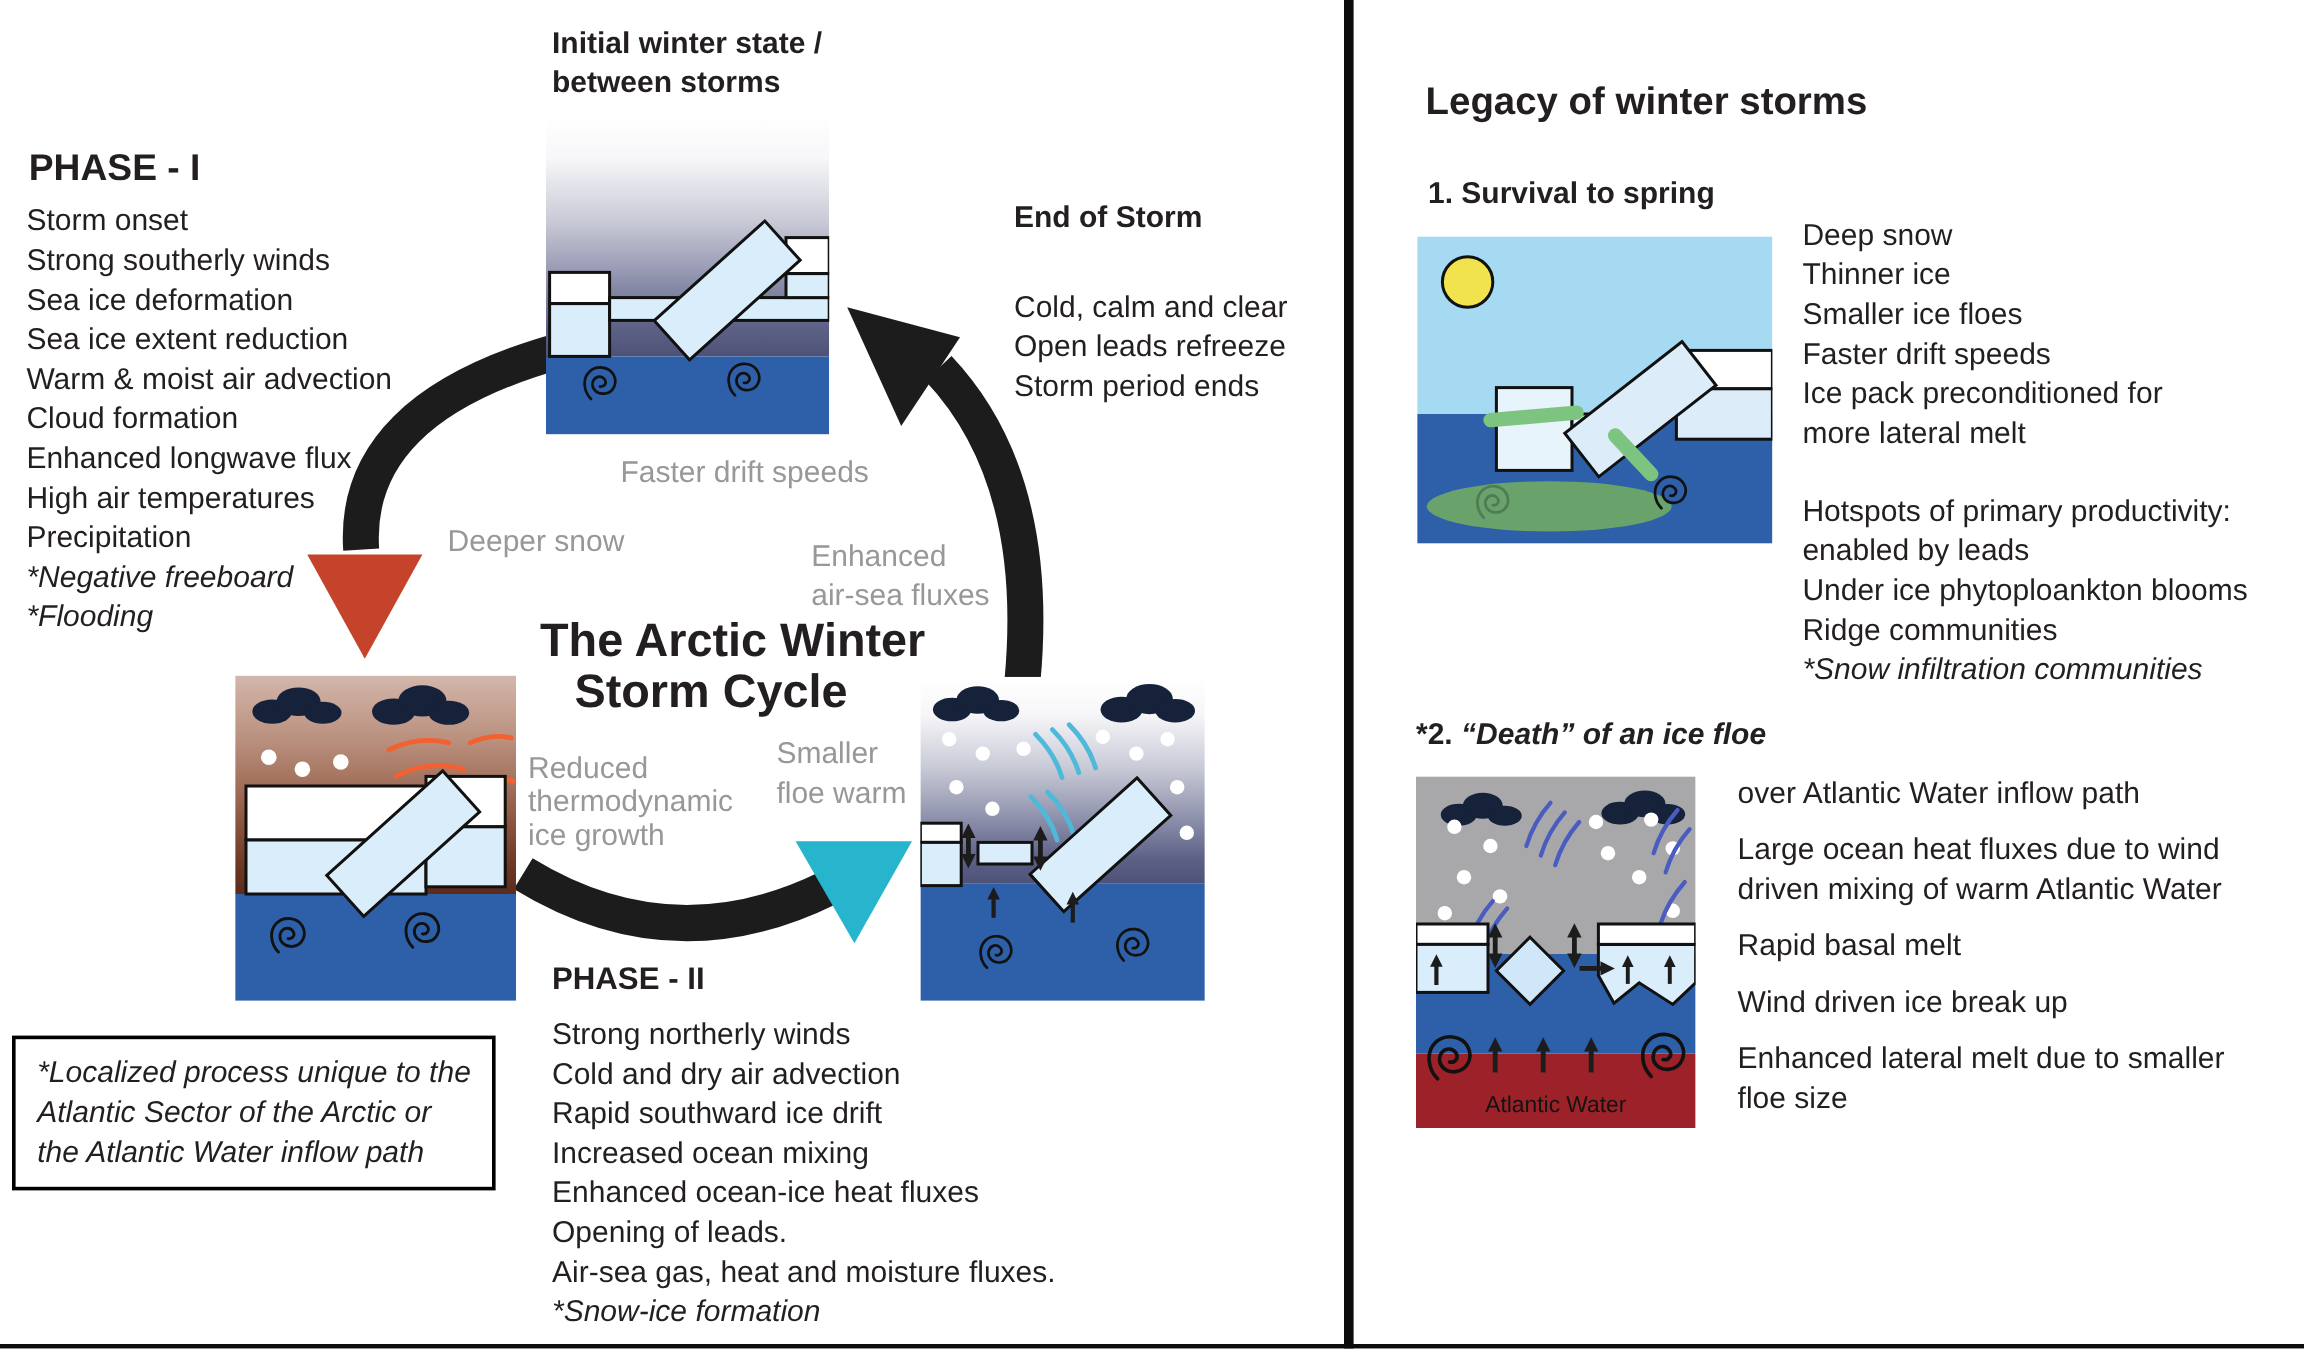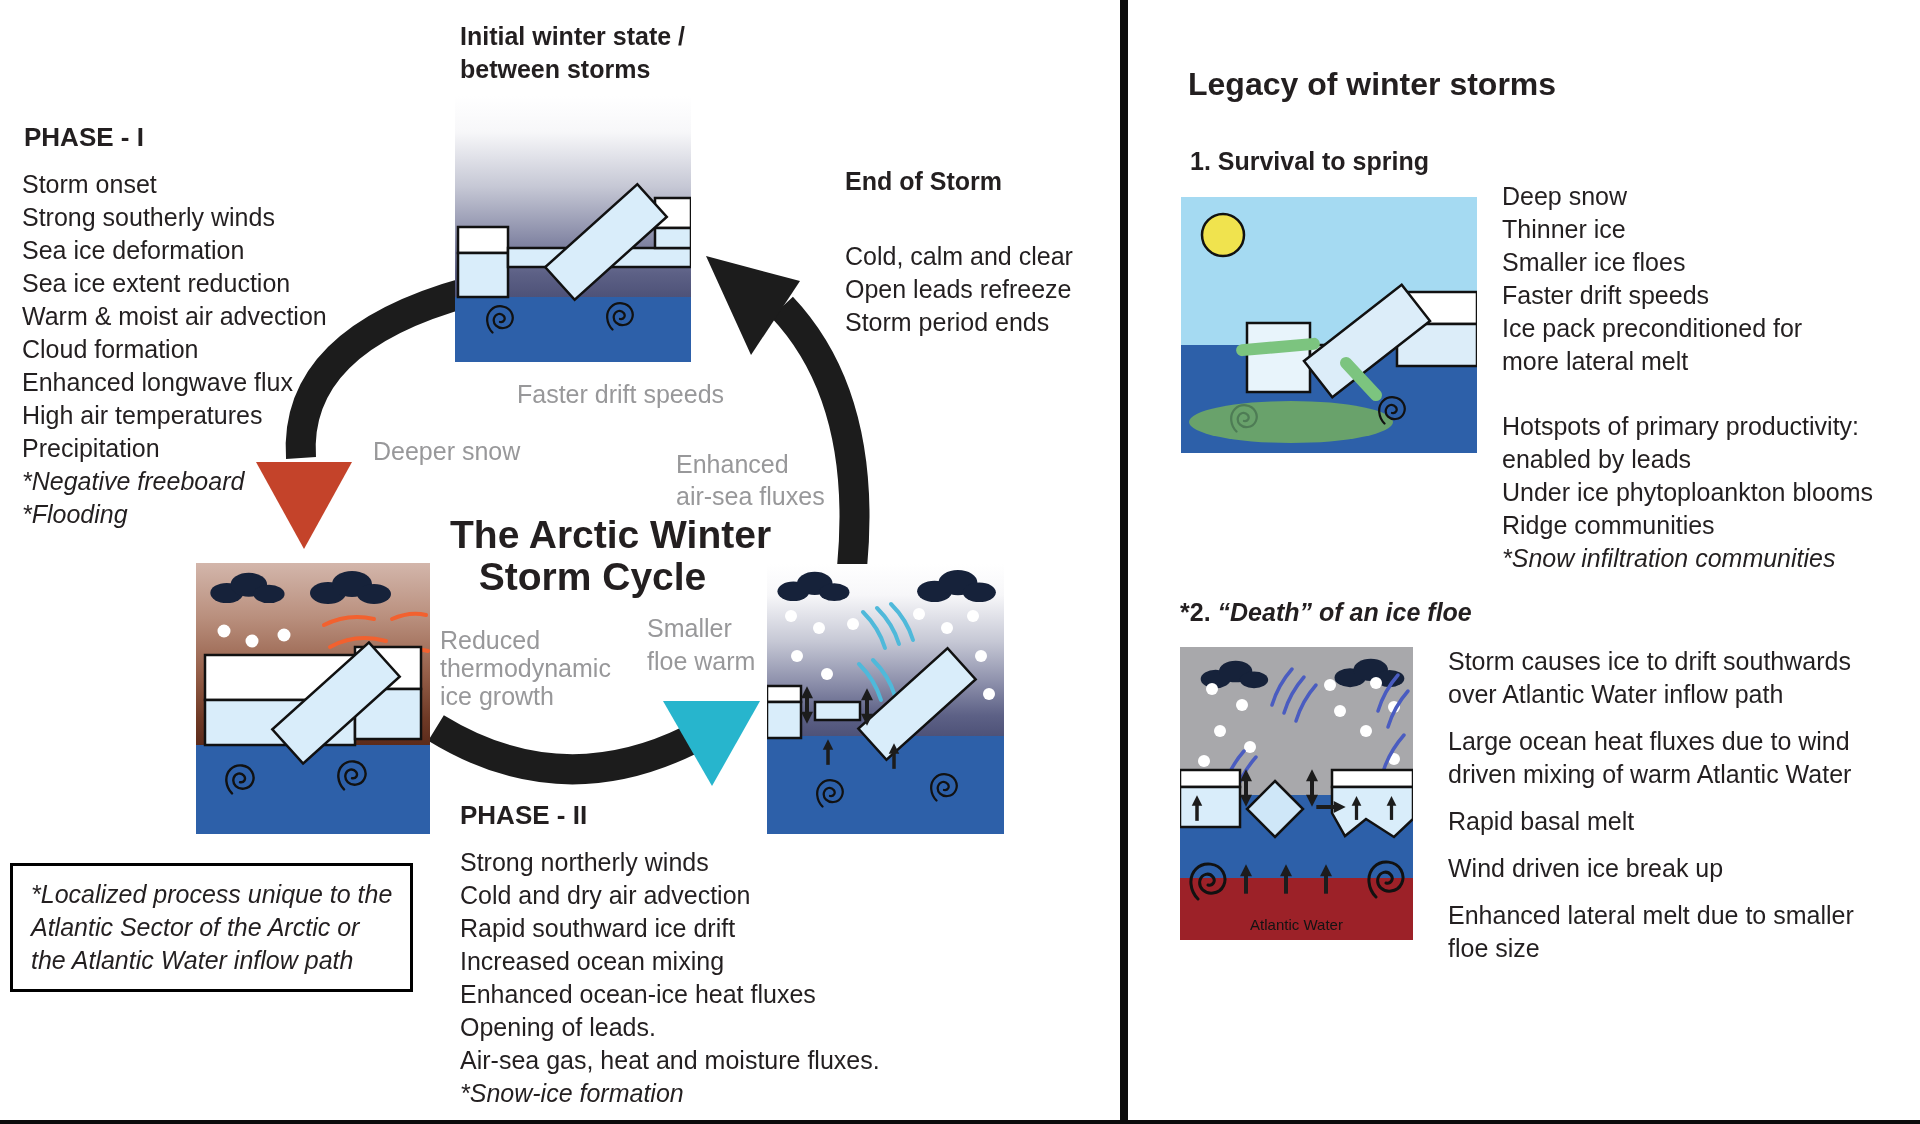--- a/index.html
+++ b/index.html
@@ -14,21 +14,21 @@
   .h2{font-size:25px;font-weight:bold;white-space:nowrap;}
   .cycle-title{font-size:39px;line-height:42px;font-weight:bold;text-align:center;white-space:nowrap;}
   .illus{position:absolute;z-index:2;}
   .illus svg{display:block;}
   .arrow-layer{position:absolute;left:0;top:0;z-index:1;pointer-events:none;}
   .txt{z-index:3;}
   .footnote-box{border:3px solid #000000;padding:12px 18px;font-style:italic;
                 font-size:25px;line-height:33px;white-space:nowrap;z-index:3;}
   .divider{background:#0c0c0c;}
   .aw-label{position:absolute;left:0;right:0;bottom:7px;text-align:center;
-            font-size:15px;color:#131313;z-index:4;white-space:nowrap;}
+            font-size:19px;color:#131313;z-index:4;white-space:nowrap;}
   .para{margin-top:14px;}
 </style>
 </head>
 <body>
 
 <div class="canvas">
 
   <svg width="0" height="0" style="position:absolute">
     <defs>
       <linearGradient id="gradSlate" x1="0" y1="0" x2="0" y2="1">
@@ -72,21 +72,21 @@
 
   <svg class="arrow-layer" width="1120" height="1124">
     <path d="M 468 292 Q 293 340 301 458" fill="none" stroke="#1c1c1c" stroke-width="30"></path>
     <path d="M 436 728 Q 560 804 690 740" fill="none" stroke="#1c1c1c" stroke-width="30"></path>
     <path d="M 852 568 Q 868 398 782 307" fill="none" stroke="#1c1c1c" stroke-width="30"></path>
     <polygon points="706,256 800,281 751,355" fill="#1c1c1c"></polygon>
     <polygon points="256,462 352,462 304,549" fill="#c4432a"></polygon>
     <polygon points="663,701 760,701 712,786" fill="#27b5cd"></polygon>
   </svg>
 
-  <div class="abs txt h2" style="left:24px;top:122px;font-size:26px;">PHASE - I</div>
+  <div class="abs txt h2" style="left:24px;top:122px;font-size:31px;">PHASE - I</div>
   <div class="abs txt" style="left:22px;top:168px;">
     <div class="body-text">Storm onset</div>
     <div class="body-text">Strong southerly winds</div>
     <div class="body-text">Sea ice deformation</div>
     <div class="body-text">Sea ice extent reduction</div>
     <div class="body-text">Warm &amp; moist air advection</div>
     <div class="body-text">Cloud formation</div>
     <div class="body-text">Enhanced longwave flux</div>
     <div class="body-text">High air temperatures</div>
     <div class="body-text">Precipitation</div>
@@ -274,21 +274,20 @@
     <div class="body-text">Ridge communities</div>
     <div class="body-text i">*Snow infiltration communities</div>
   </div>
 
   <div class="abs txt h2" style="left:1180px;top:598px;">
     <span>*2.</span>
     <span class="i" style="margin-left:0;">“Death” of an ice floe</span>
   </div>
 
   <div class="abs txt" style="left:1448px;top:645px;">
-    <div class="body-text">Storm causes ice to drift southwards</div>
     <div class="body-text">over Atlantic Water inflow path</div>
     <div class="body-text para">Large ocean heat fluxes due to wind</div>
     <div class="body-text">driven mixing of warm Atlantic Water</div>
     <div class="body-text para">Rapid basal melt</div>
     <div class="body-text para">Wind driven ice break up</div>
     <div class="body-text para">Enhanced lateral melt due to smaller</div>
     <div class="body-text">floe size</div>
   </div>
 
   <div class="illus" style="left:1181px;top:197px;">

